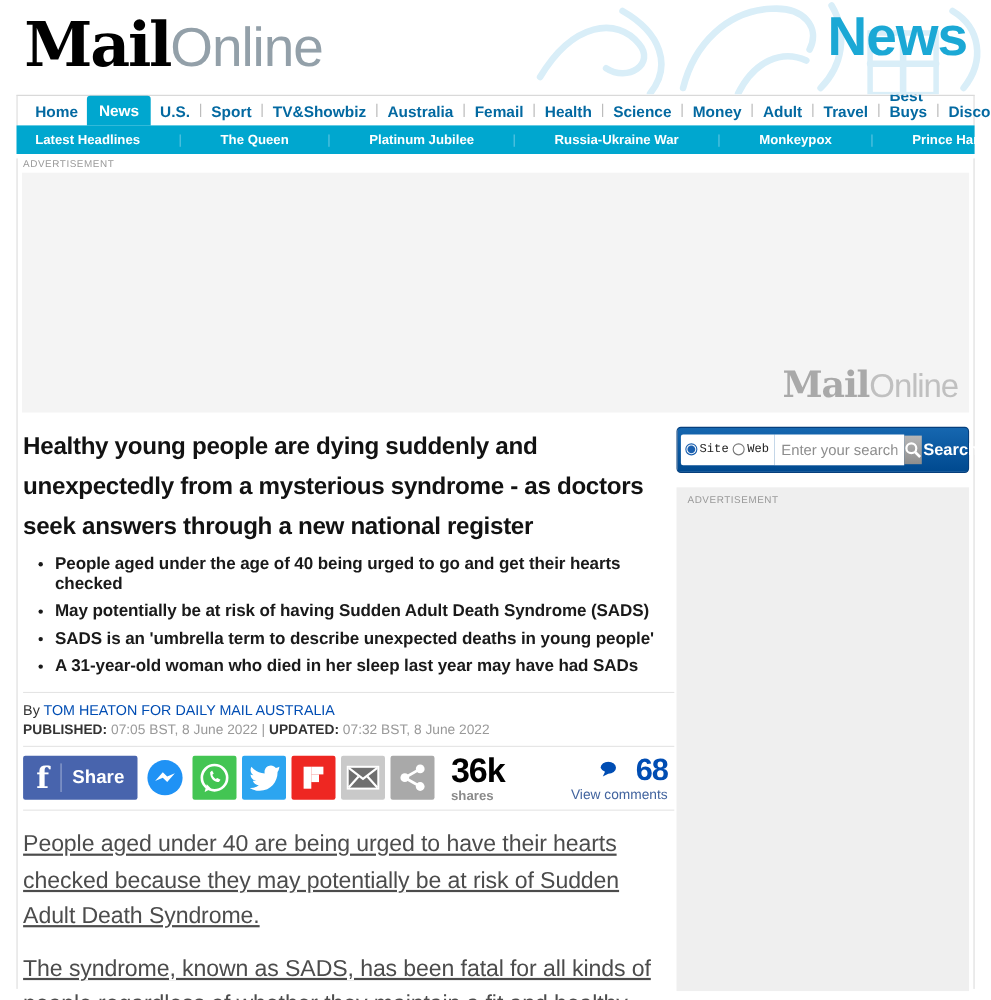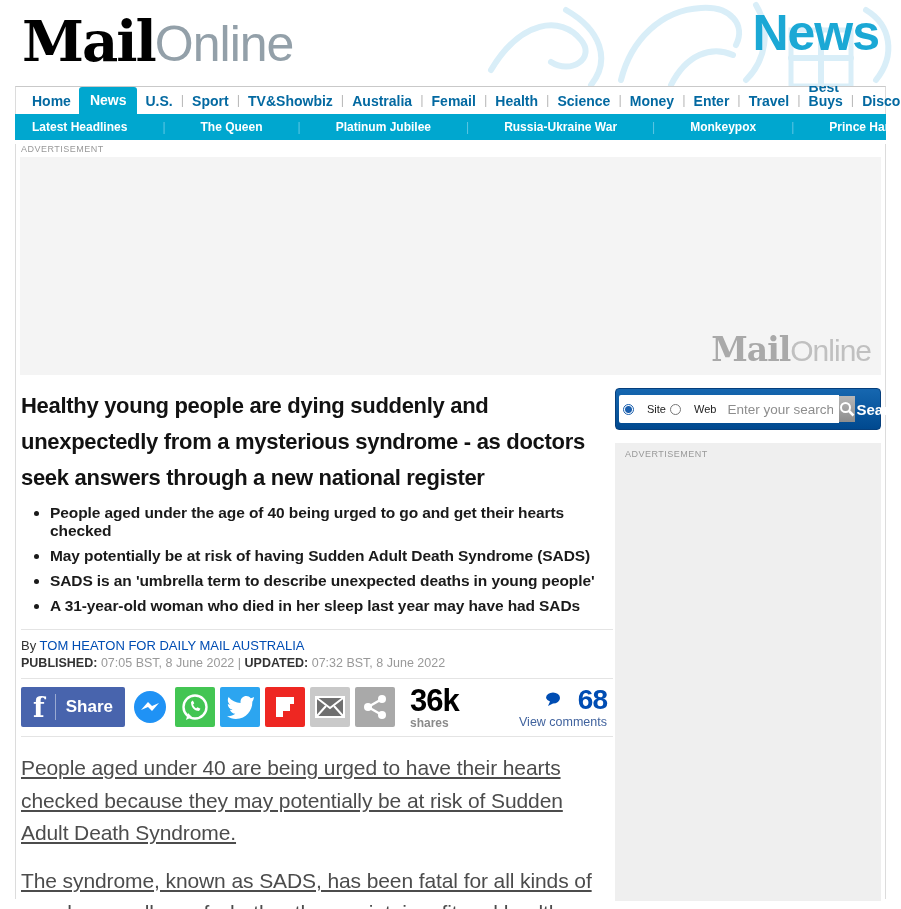--- a/index.html
+++ b/index.html
@@ -76,21 +76,21 @@
   .comments .num{font-size:28px;font-weight:bold;color:#004db3;letter-spacing:-1px;}
   .comments .lbl{font-size:12.5px;color:#41639e;margin-top:2px;cursor:pointer;}
 
   p.body-text{font-size:21px;color:#4c4c4c;line-height:1.55;margin:15px 0;letter-spacing:-.1px;text-decoration:underline;}
 
   
   .search-box{height:34px;background:linear-gradient(#1667b0,#00498f);border:1px solid #063f7c;border-radius:4px;
     display:flex;align-items:center;padding:3px;box-sizing:content-box;}
   .radio-seg{background:#fff;height:28px;display:flex;align-items:center;gap:4px;padding:0 5px 0 4px;
     border-radius:2px 0 0 2px;}
-  .radio{display:flex;align-items:center;gap:13px;font-size:11px;color:#222;cursor:pointer;}
+  .radio{display:flex;align-items:flex-start;gap:2px;font-size:11px;color:#222;cursor:pointer;font-family:Liberation Mono, monospace;}
   .rdot{width:11px;height:11px;border-radius:50%;border:1px solid #777;background:#fff;box-sizing:border-box;}
   .rdot.sel{border:1px solid #1a5fae;background:radial-gradient(circle at 50% 50%, #1a5fae 0 3px, #fff 4px);}
   .search-input{height:28px;width:106px;border:none;outline:none;font-size:13.5px;padding:0 6px;color:#444;
     font-family:"Liberation Sans",sans-serif;}
   .search-input::placeholder{color:#8d8d8d;}
   .mag-btn{width:27px;height:26px;background:linear-gradient(#b7b7b7,#8d8d8d);display:flex;align-items:center;
     justify-content:center;cursor:pointer;margin-right:1px;}
   .search-lbl{flex:1;text-align:center;color:#fff;font-weight:bold;font-size:15px;cursor:pointer;}
   .side-ad{margin-top:13px;background:#efefef;height:458px;}
   .side-ad .ad-label{padding-top:6px;margin-left:10px;}
@@ -129,21 +129,21 @@
     <span class="pnav-item">Australia</span>
     <span class="pnav-sep">|</span>
     <span class="pnav-item">Femail</span>
     <span class="pnav-sep">|</span>
     <span class="pnav-item">Health</span>
     <span class="pnav-sep">|</span>
     <span class="pnav-item">Science</span>
     <span class="pnav-sep">|</span>
     <span class="pnav-item">Money</span>
     <span class="pnav-sep">|</span>
-    <span class="pnav-item">Enter</span>
+    <span class="pnav-item">Adult</span>
     <span class="pnav-sep">|</span>
     <span class="pnav-item">Travel</span>
     <span class="pnav-sep">|</span>
     <span class="pnav-item">Best Buys</span>
     <span class="pnav-sep">|</span>
     <span class="pnav-item">Discounts</span>
   </div>
 
 <div class="secondary-nav" id="secondary-nav">
     <span class="snav-item">Latest Headlines</span>

